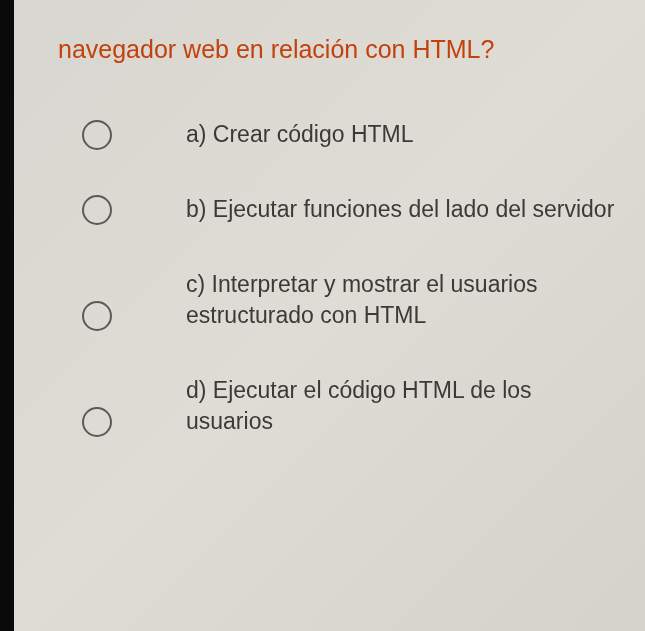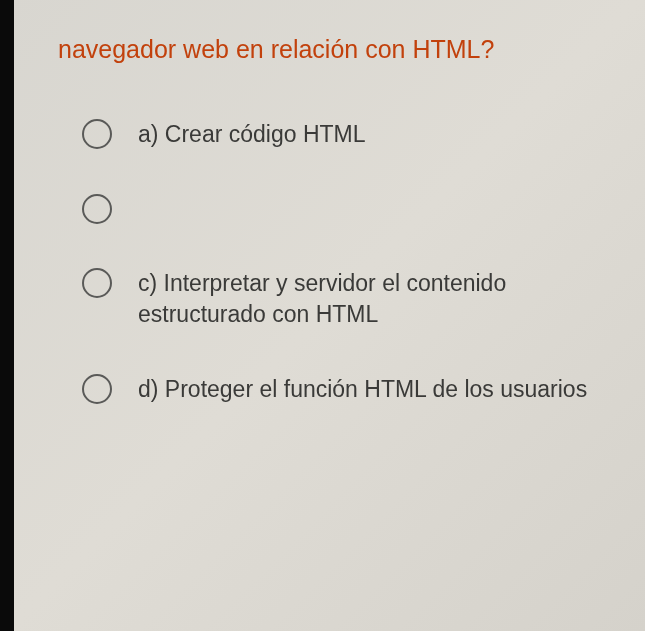--- a/index.html
+++ b/index.html
@@ -54,23 +54,24 @@
       font-size: 25px;
       color: #c2410c;
       line-height: 1.55;
       margin-bottom: 50px;
     }
     .options {
       padding-left: 24px;
     }
     .option {
       display: flex;
-      align-items: flex-start;
+      align-items: flex-end;
       margin-bottom: 44px;
       cursor: pointer;
+      gap: 48px;
     }
     .option:last-child {
       margin-bottom: 0;
     }
     .radio {
       width: 30px;
       height: 30px;
       min-width: 30px;
       border: 2.5px solid #5a5a58;
       border-radius: 50%;
@@ -89,23 +90,24 @@
 <div class="content">
   <div class="question-continuation">navegador web en relación con HTML?</div>
 
   <div class="options">
     <div class="option">
       <div class="radio"></div>
       <div class="option-label">a) Crear código HTML</div>
     </div>
     <div class="option">
       <div class="radio"></div>
+      <div class="option-label">b) Ejecutar funciones del lado del servidor</div>
     </div>
     <div class="option">
       <div class="radio"></div>
-      <div class="option-label">c) Interpretar y servidor el contenido estructurado con HTML</div>
+      <div class="option-label">c) Interpretar y mostrar el usuarios estructurado con HTML</div>
     </div>
     <div class="option">
       <div class="radio"></div>
-      <div class="option-label">d) Proteger el función HTML de los usuarios</div>
+      <div class="option-label">d) Ejecutar el código HTML de los usuarios</div>
     </div>
   </div>
 </div>
 
 </body></html>

